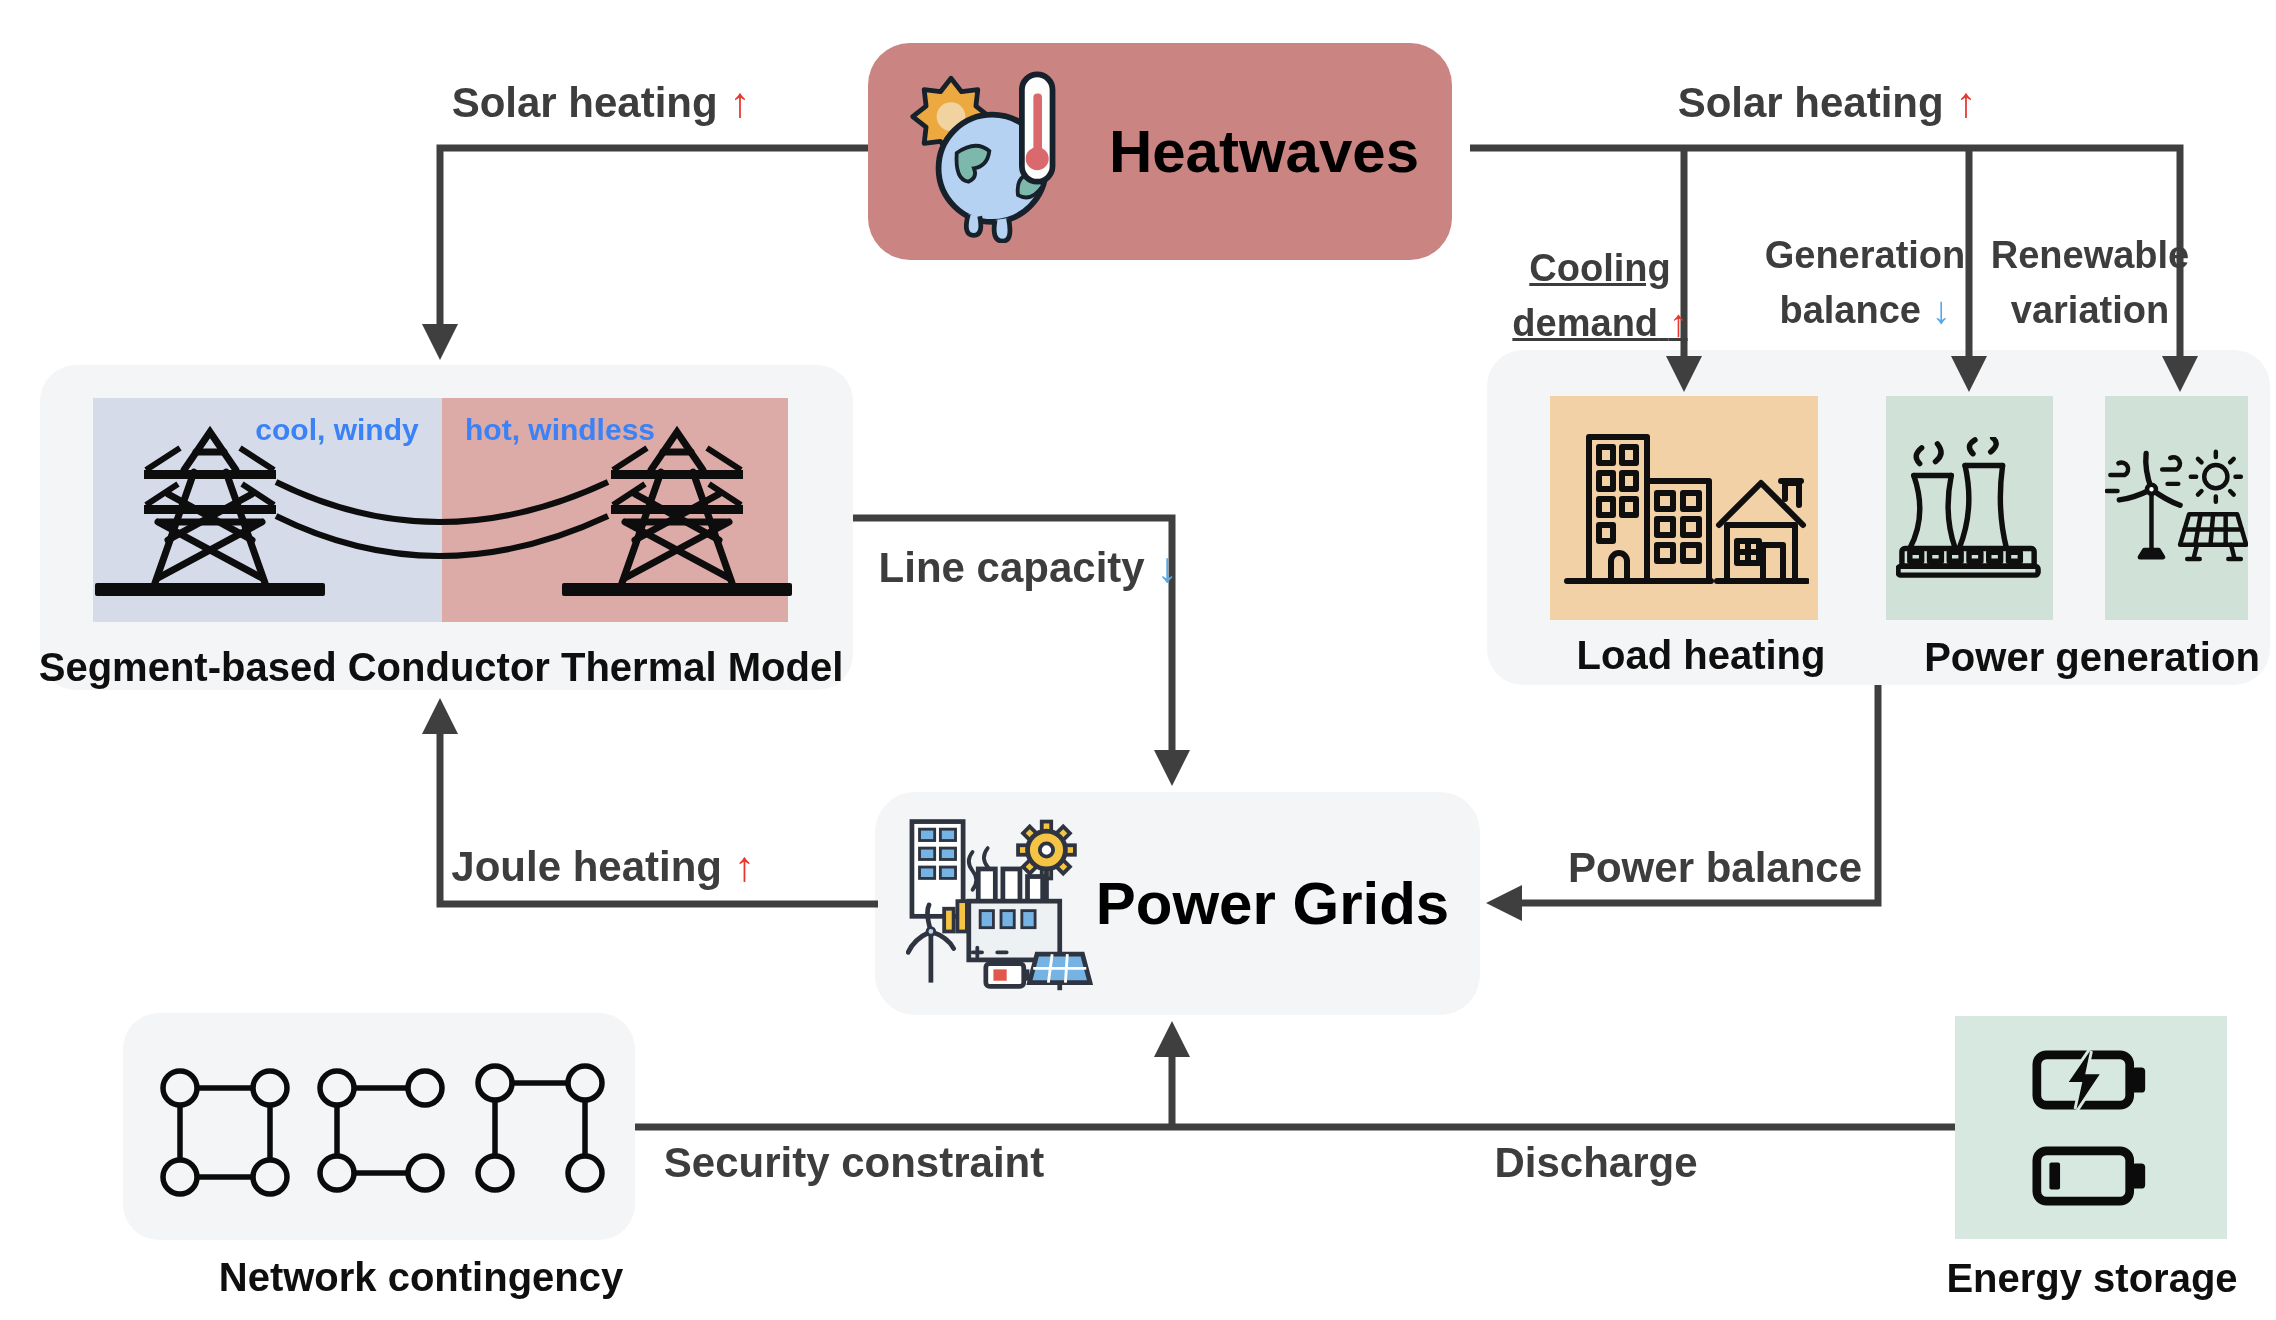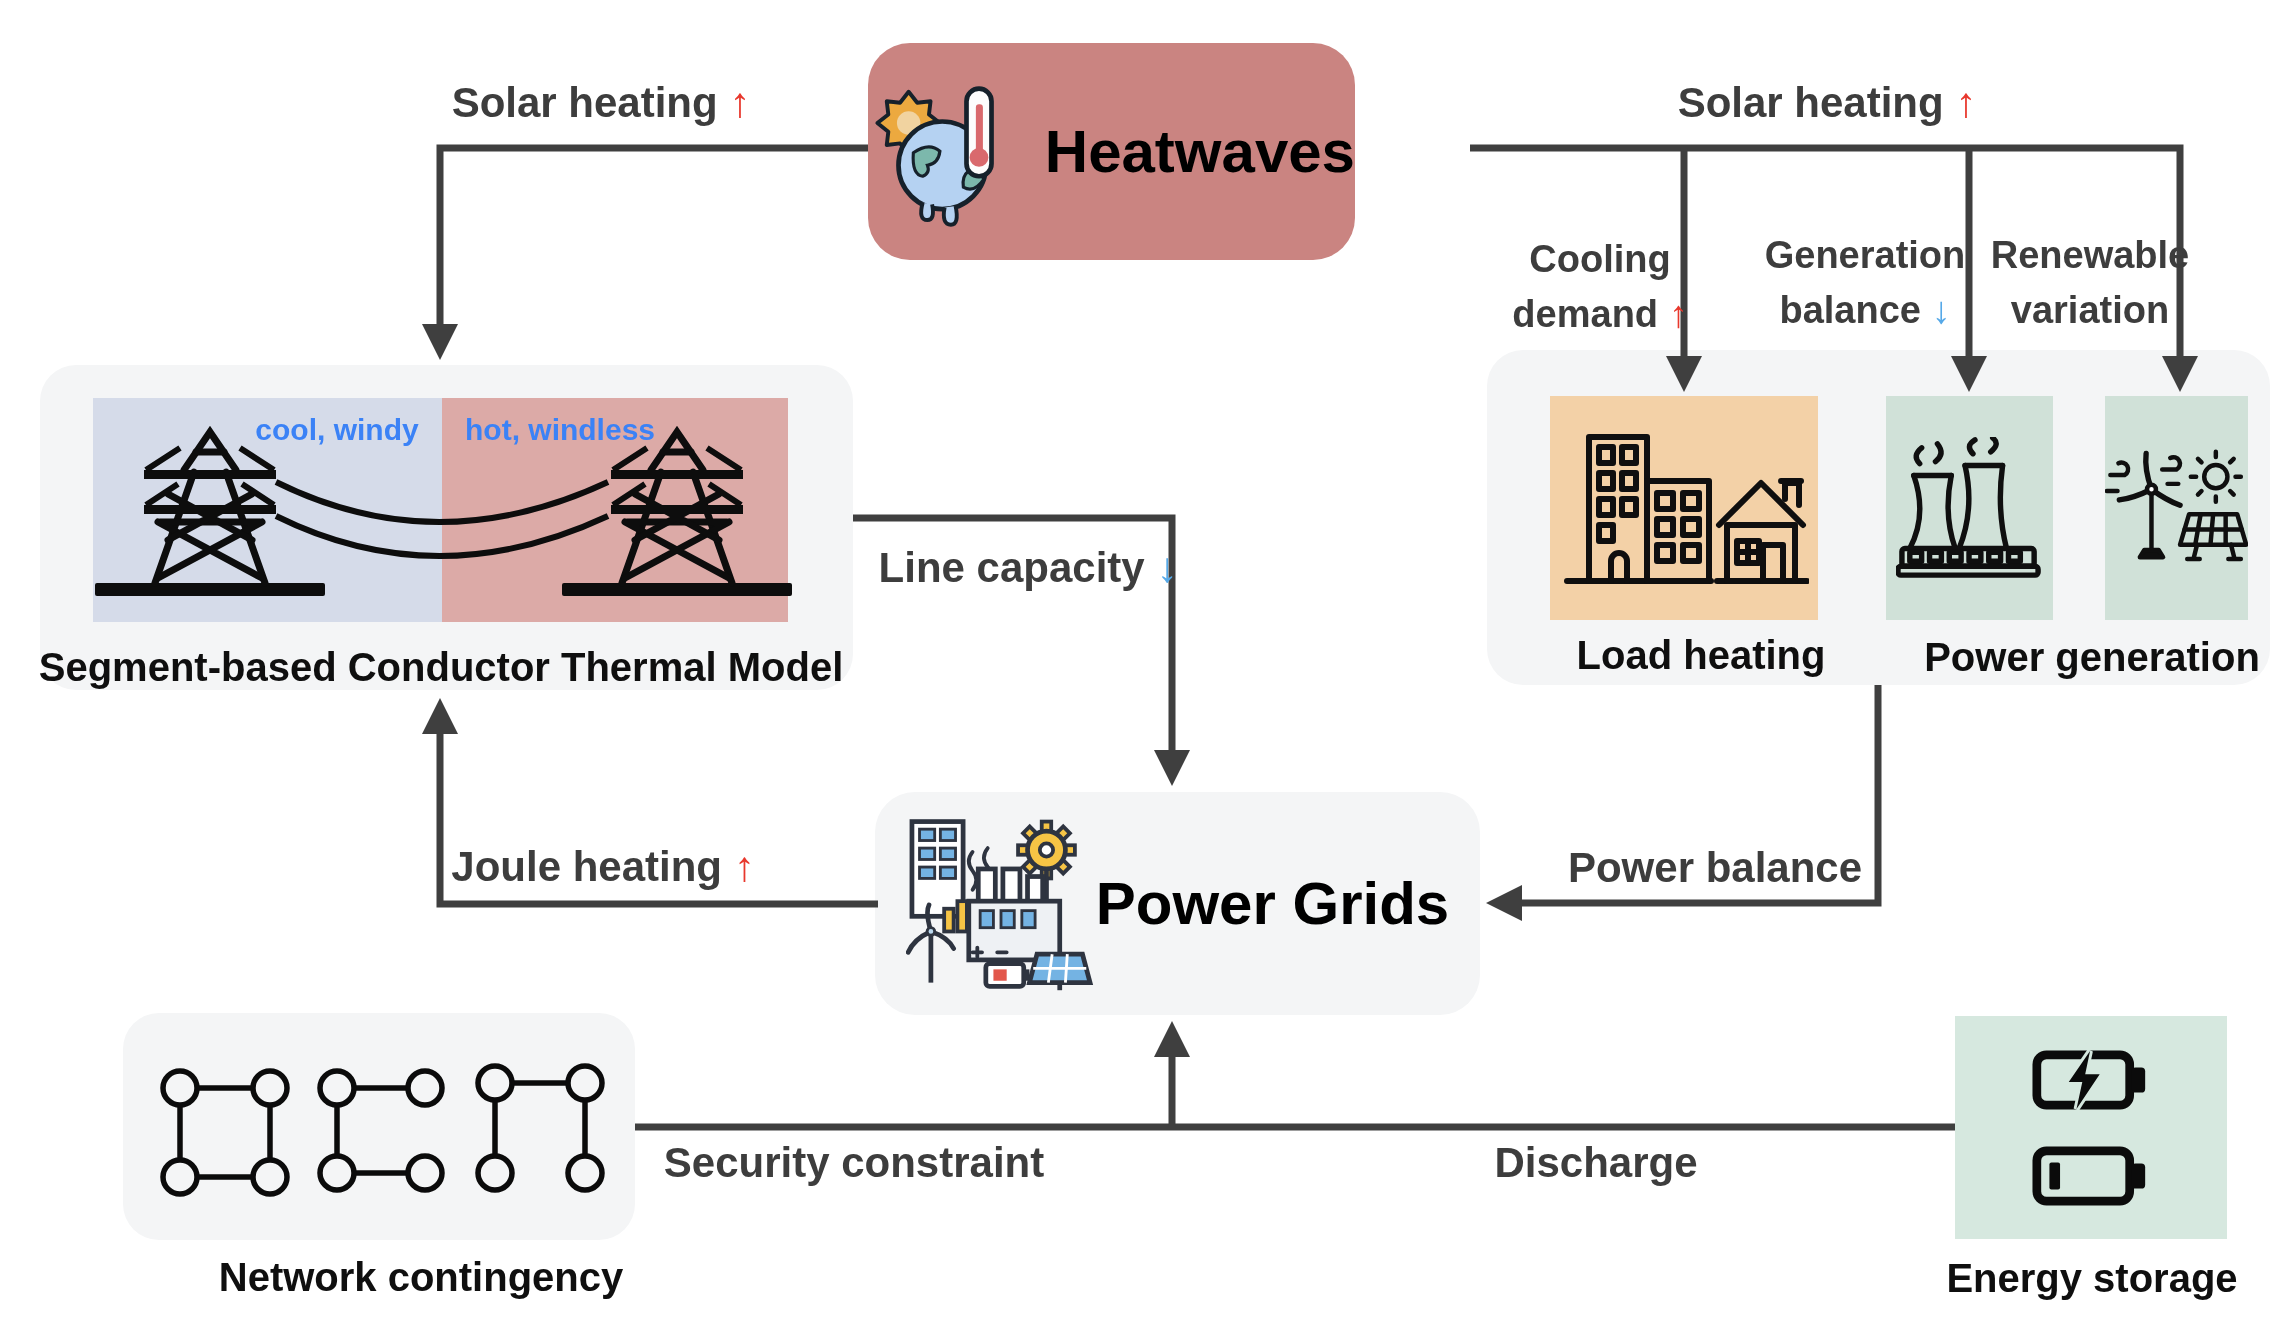--- a/index.html
+++ b/index.html
@@ -1,19 +1,19 @@
 <!DOCTYPE html>
 <html><head>
 <meta charset="utf-8">
 <style>
   html,body{margin:0;padding:0;background:#ffffff;}
   .canvas{position:relative;width:2276px;height:1320px;background:#ffffff;
           font-family:"Liberation Sans",sans-serif;overflow:hidden;}
   .panel{position:absolute;border-radius:36px;background:#f4f5f6;}
-  .heatwaves{left:868px;top:43px;width:487px;height:217px;background:#ca8481;border-radius:42px;
+  .heatwaves{left:868px;top:43px;width:584px;height:217px;background:#ca8481;border-radius:42px;
              display:flex;align-items:center;justify-content:center;gap:40px;}
   .thermal{left:40px;top:365px;width:813px;height:325px;}
   .zone{position:absolute;top:33px;height:224px;}
   .zone.cool{left:53px;width:349px;background:#d5dbe9;}
   .zone.hot{left:402px;width:346px;background:#dcaaa7;}
   .zone-label{position:absolute;transform:translate(-50%,-50%);font-weight:700;font-size:30px;color:#3b82f6;white-space:nowrap;}
   .demandgen{left:1487px;top:350px;width:783px;height:335px;}
   .tile{position:absolute;top:46px;height:224px;display:flex;align-items:center;justify-content:center;}
   .tile.load{left:63px;width:268px;background:#f3d1a7;}
   .tile.plant{left:399px;width:167px;background:#d0e1d8;}
@@ -272,21 +272,21 @@
 
   <div class="lbl edge-label" style="left:601px;top:103px;">
     <span>Solar heating</span>
     <span class="red">↑</span>
   </div>
   <div class="lbl edge-label" style="left:1827px;top:103px;">
     <span>Solar heating</span>
     <span class="red">↑</span>
   </div>
 
-  <div class="lbl branch-label" style="left:1600px;top:287px;">
+  <div class="lbl branch-label" style="left:1600px;top:296px;text-decoration:underline;">
     <div>Cooling</div>
     <div><span>demand</span>
       <span class="red">↑</span></div>
   </div>
   <div class="lbl branch-label" style="left:1865px;top:283px;text-align:center;">
     <div>Generation</div>
     <div><span>balance</span>
       <span class="blue">↓</span></div>
   </div>
   <div class="lbl branch-label" style="left:2090px;top:283px;">

